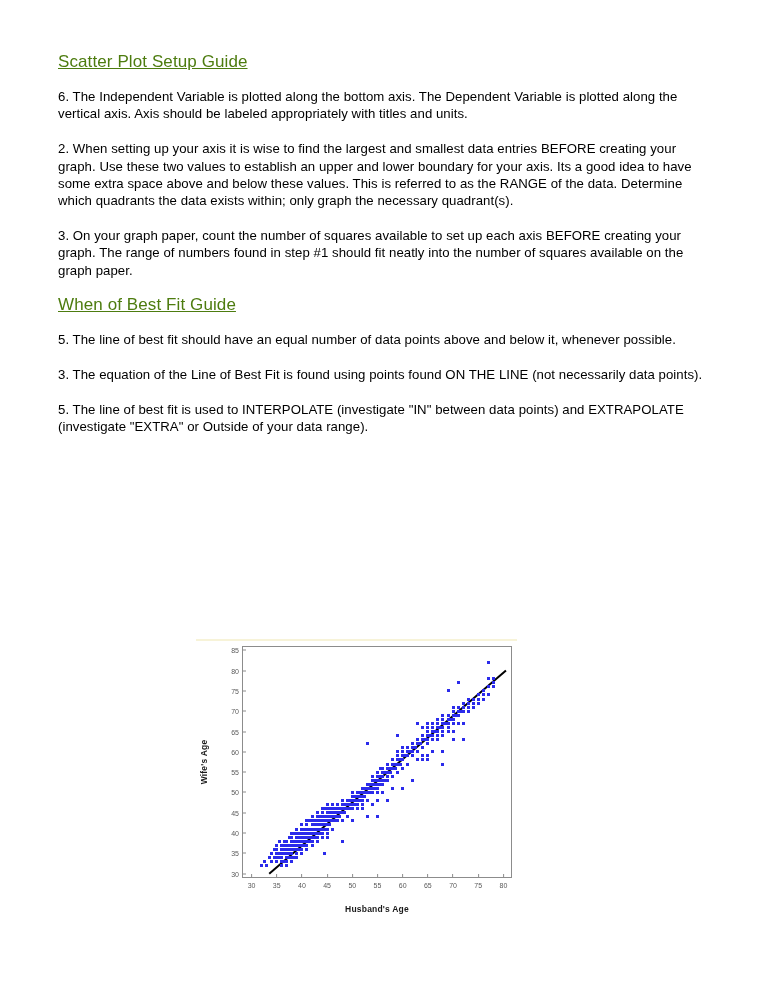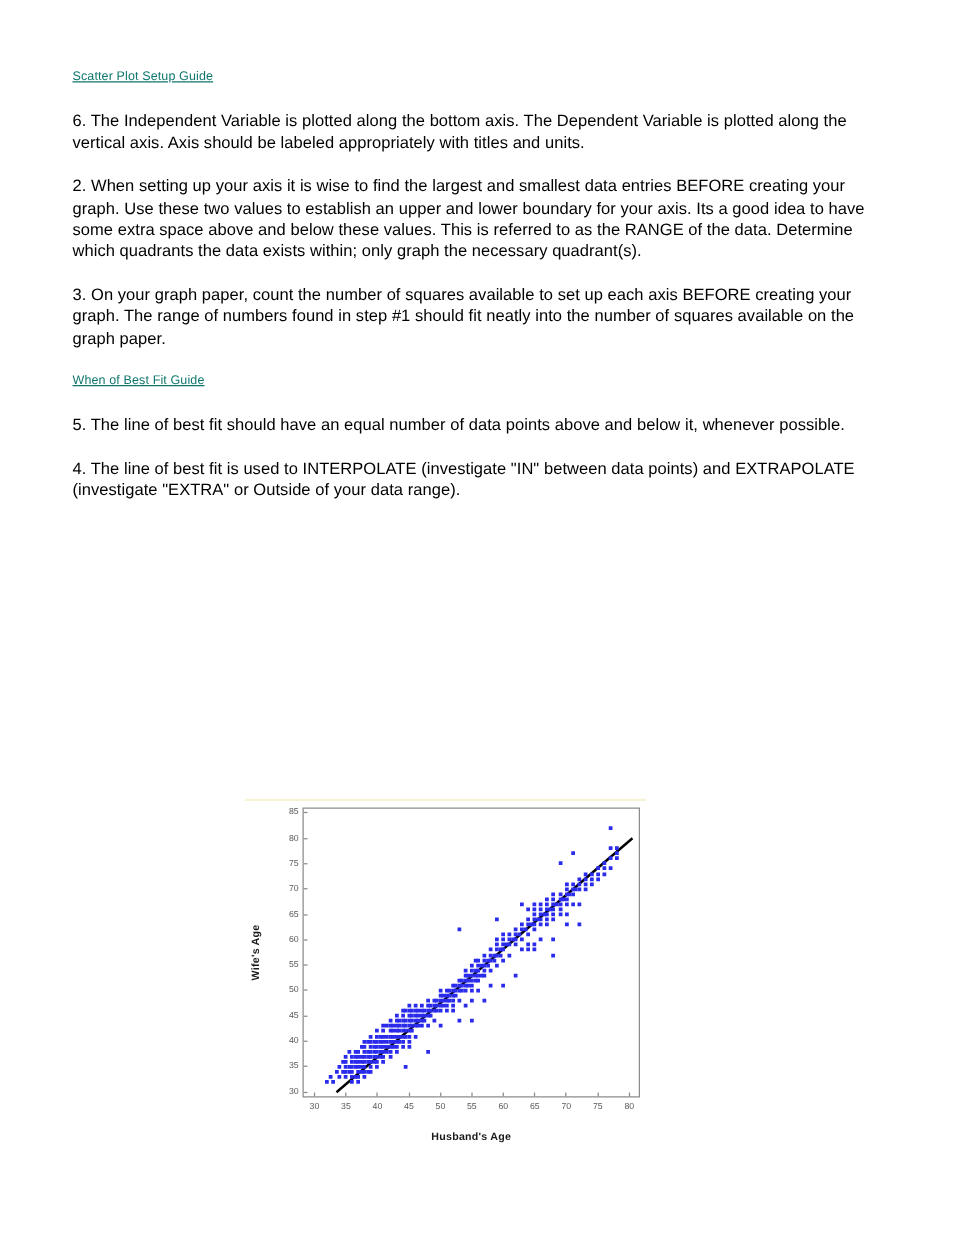--- a/index.html
+++ b/index.html
@@ -23,26 +23,26 @@
     height: 994px;
     background: #ffffff;
   }
   .doc-body {
     position: absolute;
     left: 58px;
     top: 54px;
     width: 652px;
   }
   .heading {
-    font-size: 10px;
+    font-size: 17px;
     line-height: 16px;
     text-decoration: underline;
     margin: 0 0 18px 0;
     letter-spacing: 0.1px;
-    color: #0f766e;
+    color: #4d7c0f;
   }
   .para {
     font-size: 13.2px;
     line-height: 17.2px;
     margin: 0 0 18px 0;
     letter-spacing: 0.05px;
     text-align: left;
     color: #000;
   }
   .para:last-child { margin-bottom: 0; }
@@ -162,21 +162,22 @@
 
 <div class="page">
 
   <div class="doc-body">
       <div class="heading">Scatter Plot Setup Guide</div>
       <div class="para">6.  The Independent Variable is plotted along the bottom axis.  The Dependent Variable is plotted along the vertical axis.  Axis should be labeled appropriately with titles and units.</div>
       <div class="para">2.  When setting up your axis it is wise to find the largest and smallest data entries BEFORE creating your graph.  Use these two values to establish an upper and lower boundary for your axis.  Its a good idea to have some extra space above and below these values.  This is referred to as the RANGE of the data.  Determine which quadrants the data exists within; only graph the necessary quadrant(s).</div>
       <div class="para">3.  On your graph paper, count the number of squares available to set up each axis BEFORE creating your graph.  The range of numbers found in step #1 should fit neatly into the number of squares available on the graph paper.</div>
       <div class="heading">When of Best Fit Guide</div>
       <div class="para">5.  The line of best fit should have an equal number of data points above and below it, whenever possible.</div>
-      <div class="para">4.  The line of best fit is used to INTERPOLATE (investigate "IN" between data points) and EXTRAPOLATE (investigate "EXTRA" or Outside of your data range).</div>
+      <div class="para">3.  The equation of the Line of Best Fit is found using points found ON THE LINE (not necessarily data points).</div>
+      <div class="para">5.  The line of best fit is used to INTERPOLATE (investigate "IN" between data points) and EXTRAPOLATE (investigate "EXTRA" or Outside of your data range).</div>
     </div>
 
   <div class="figure-wrap">
     <div class="figure-topline"></div>
     <div class="chart">
 
       <div class="ylabel">Wife's Age</div>
 
       <div class="plot-frame">
         <div class="plot-inner" id="plot-inner">

